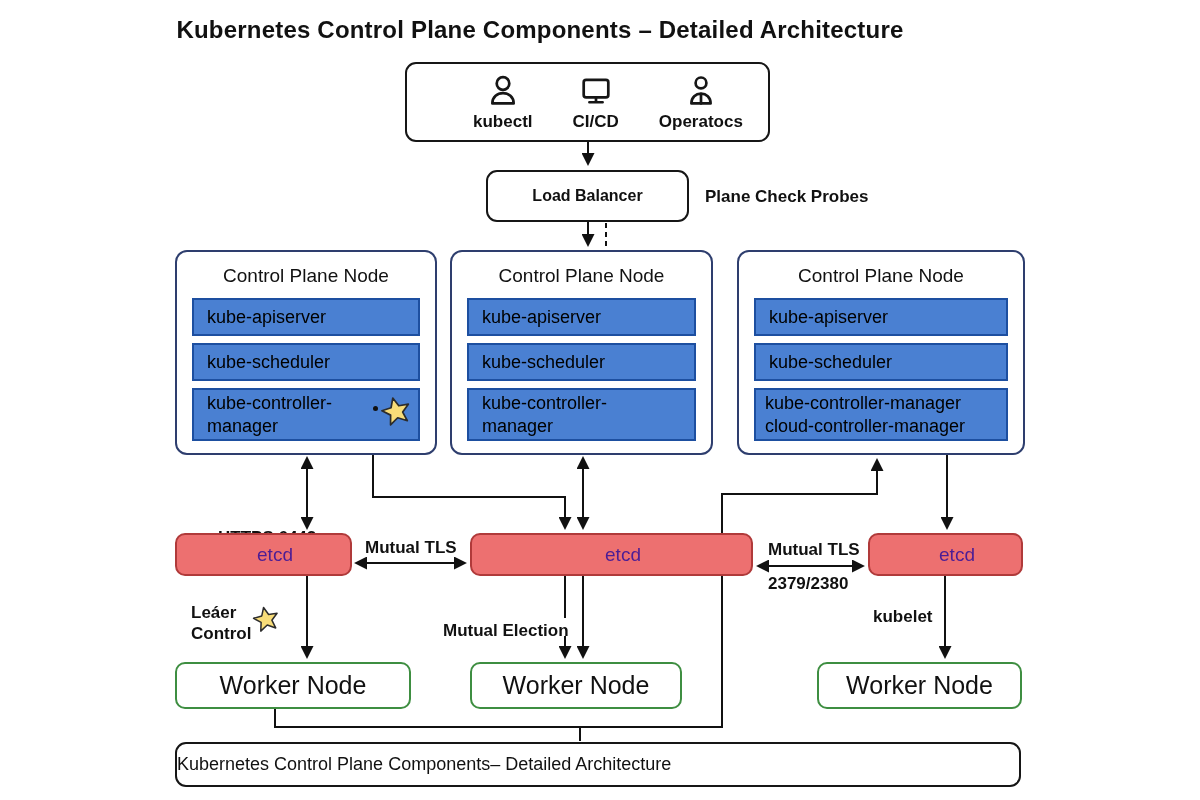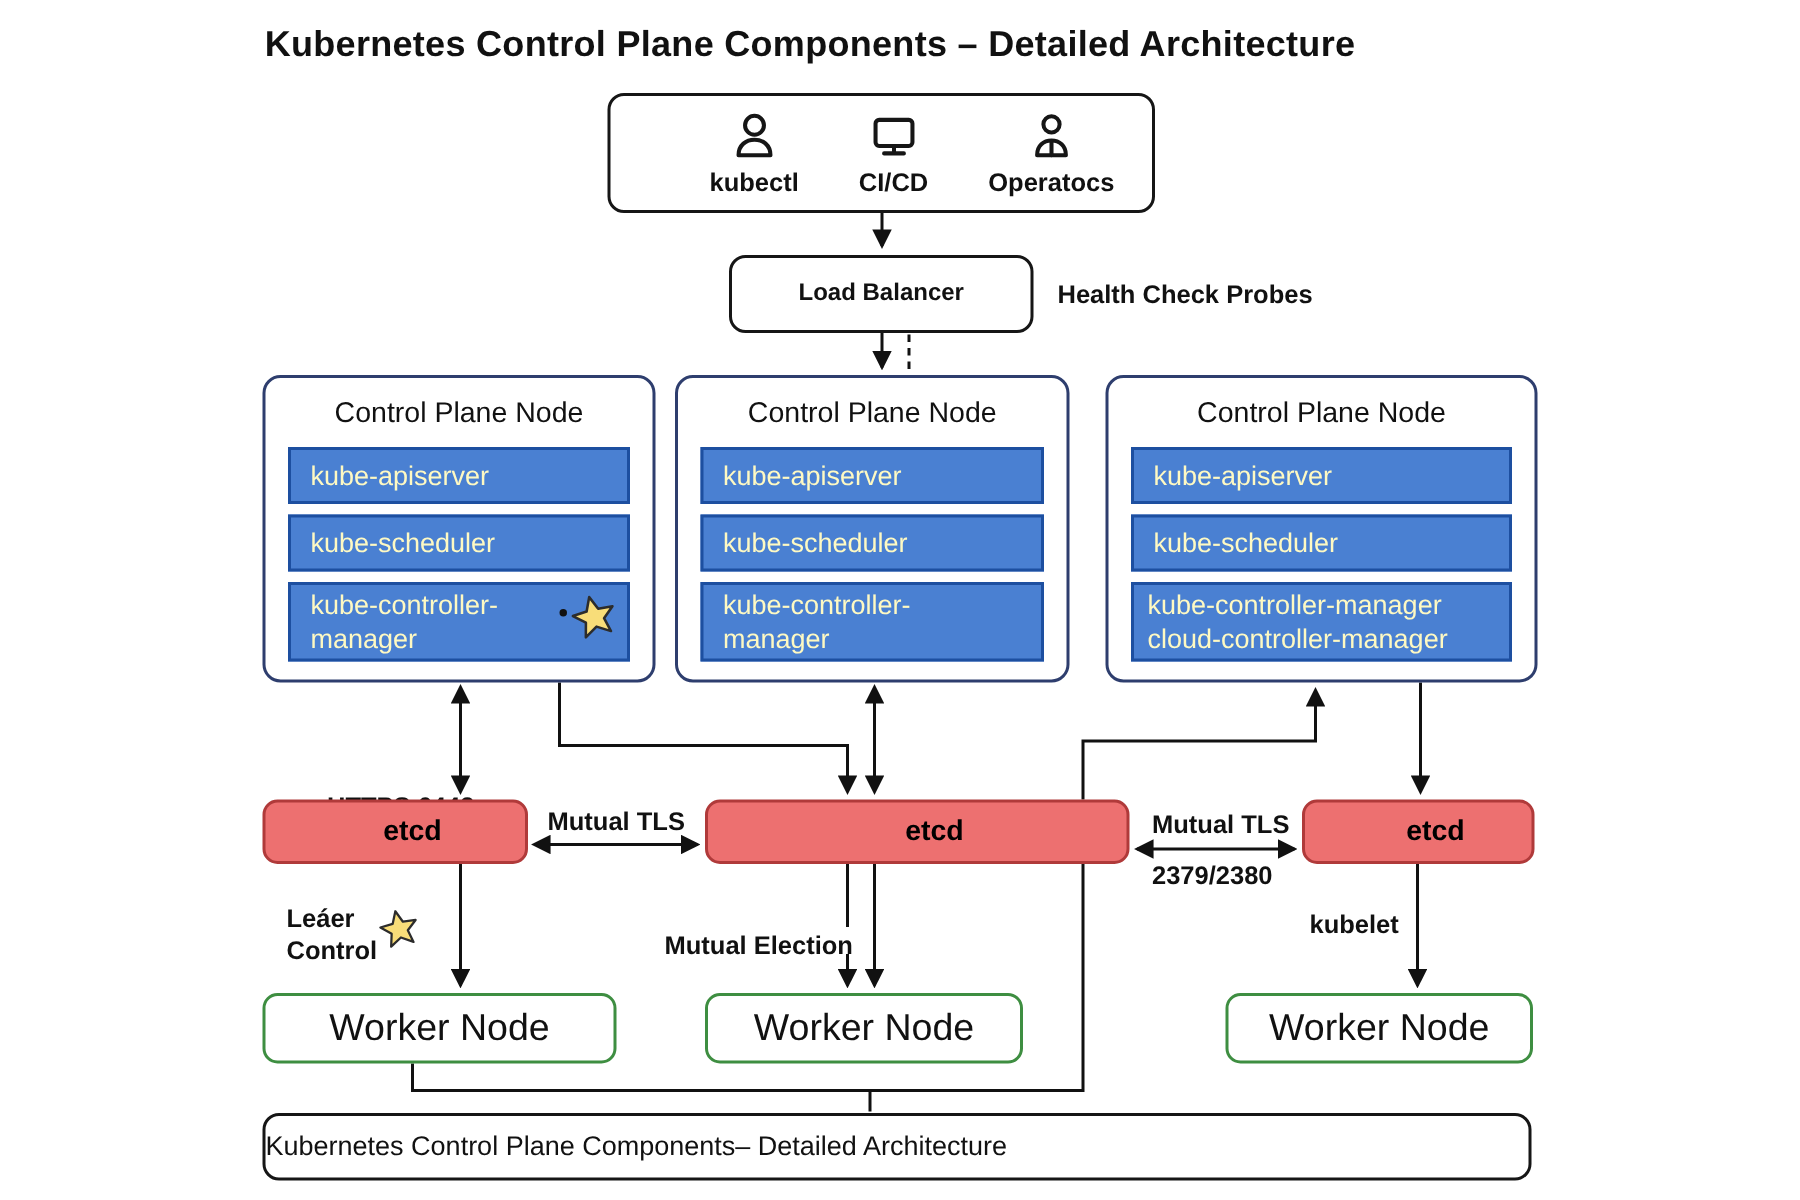--- a/index.html
+++ b/index.html
@@ -11,25 +11,25 @@
          font-size:24px;font-weight:700;letter-spacing:.2px;}
   .panel{position:absolute;box-sizing:border-box;background:#fff;border:2px solid #161616;border-radius:11px;}
   .clients{display:flex;align-items:center;justify-content:space-around;padding:0 26px;}
   .client{display:flex;flex-direction:column;align-items:center;gap:3px;margin-left:40px;}
   .client svg{display:block;}
   .client-label{font-size:17px;font-weight:600;}
   .lb{display:flex;align-items:center;justify-content:center;font-size:16px;font-weight:600;}
   .cpn{position:absolute;box-sizing:border-box;background:#fff;border:2px solid #2e3e6e;border-radius:12px;}
   .cpn-title{position:absolute;left:0;top:13px;width:100%;text-align:center;font-size:19px;font-weight:500;}
   .comp{position:absolute;left:15px;right:15px;box-sizing:border-box;background:#4a80d2;
-        border:2px solid #1d4fa0;border-radius:0;color:#fef9c3;font-size:18px;font-weight:500;
+        border:2px solid #1d4fa0;border-radius:0;color:#000000;font-size:18px;font-weight:500;
         padding:4px 13px;line-height:23px;display:flex;flex-direction:column;justify-content:center;}
   .c1{top:46px;height:38px;} .c2{top:91px;height:38px;} .c3{top:136px;height:53px;}
   .etcd{position:absolute;box-sizing:border-box;background:#ed7070;border:2px solid #b03a3a;border-radius:10px;
-        color:#000000;font-size:19px;font-weight:700;display:flex;align-items:center;justify-content:center;padding-left:23px;}
+        color:#4c1d95;font-size:19px;font-weight:400;display:flex;align-items:center;justify-content:center;padding-left:23px;}
   .worker{position:absolute;box-sizing:border-box;background:#fff;border:2px solid #3e8e41;border-radius:10px;
           font-size:25px;font-weight:500;display:flex;align-items:center;justify-content:center;}
   .footer-box{display:flex;align-items:center;font-size:18px;font-weight:500;}
   .lbl{position:absolute;font-size:17px;font-weight:600;line-height:21px;}
   .dot{position:absolute;width:5px;height:5px;border-radius:50%;background:#111;}
   .star{position:absolute;}
 </style>
 </head>
 <body>
 
@@ -85,21 +85,21 @@
         <path d="M5.6 20.3 c0-4.2 2.9-6.5 6.4-6.5 s6.4 2.3 6.4 6.5 z"></path>
         <path d="M12 14 v6.3"></path>
       </svg>
       <span class="client-label">Operatocs</span>
     </div>
   </div>
 
   <div class="panel lb abs" style="left:486px;top:170px;width:203px;height:52px;">
     <span>Load Balancer</span>
   </div>
-  <div class="lbl" style="left:705px;top:186px;">Health Check Probes</div>
+  <div class="lbl" style="left:705px;top:186px;">Plane Check Probes</div>
 
   <div class="cpn" style="left:175px;top:250px;width:262px;height:205px;">
     <div class="cpn-title">Control Plane Node</div>
     <div class="comp c1">
       <span>kube-apiserver</span>
     </div>
     <div class="comp c2">
       <span>kube-scheduler</span>
     </div>
     <div class="comp c3">

